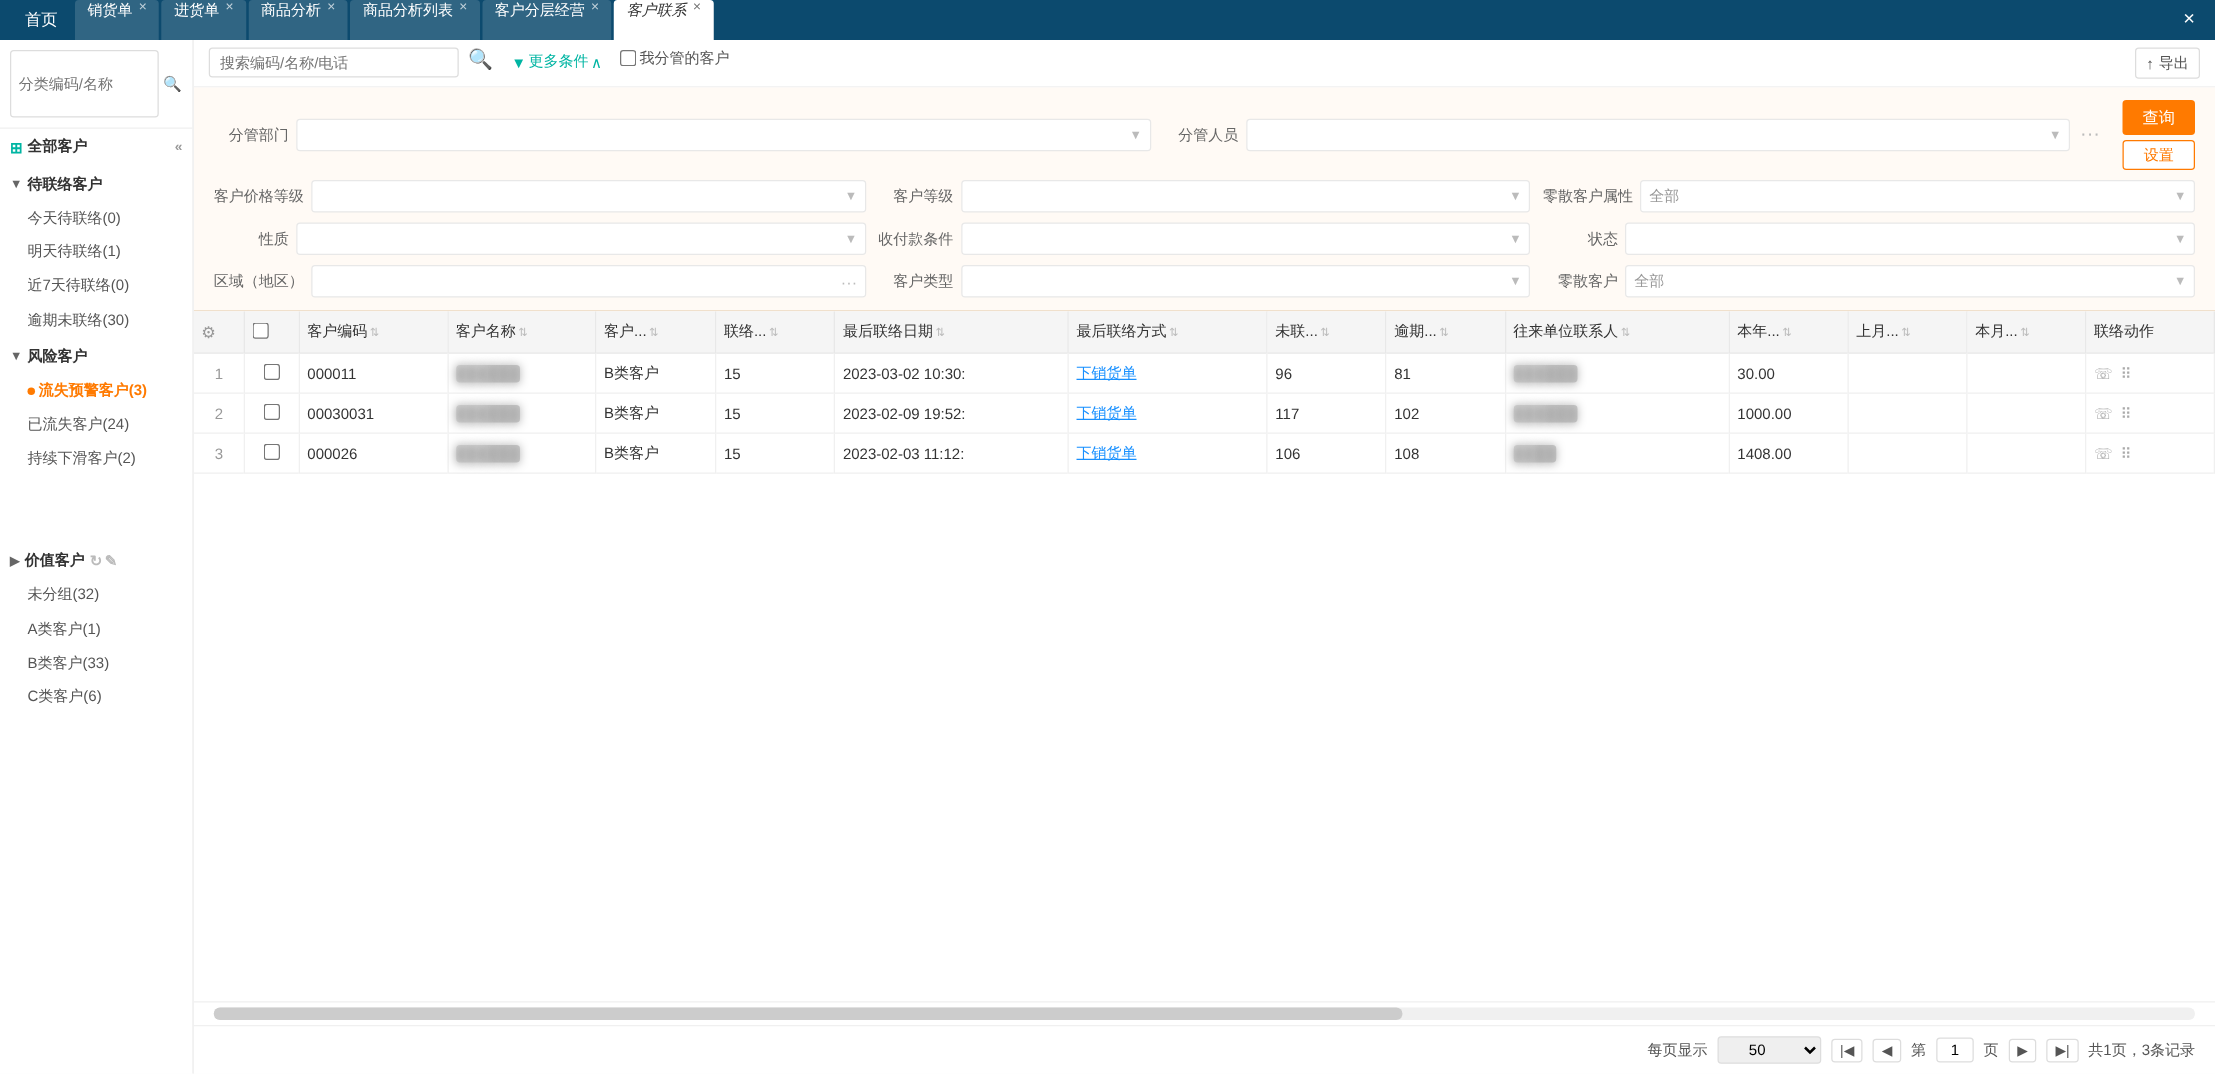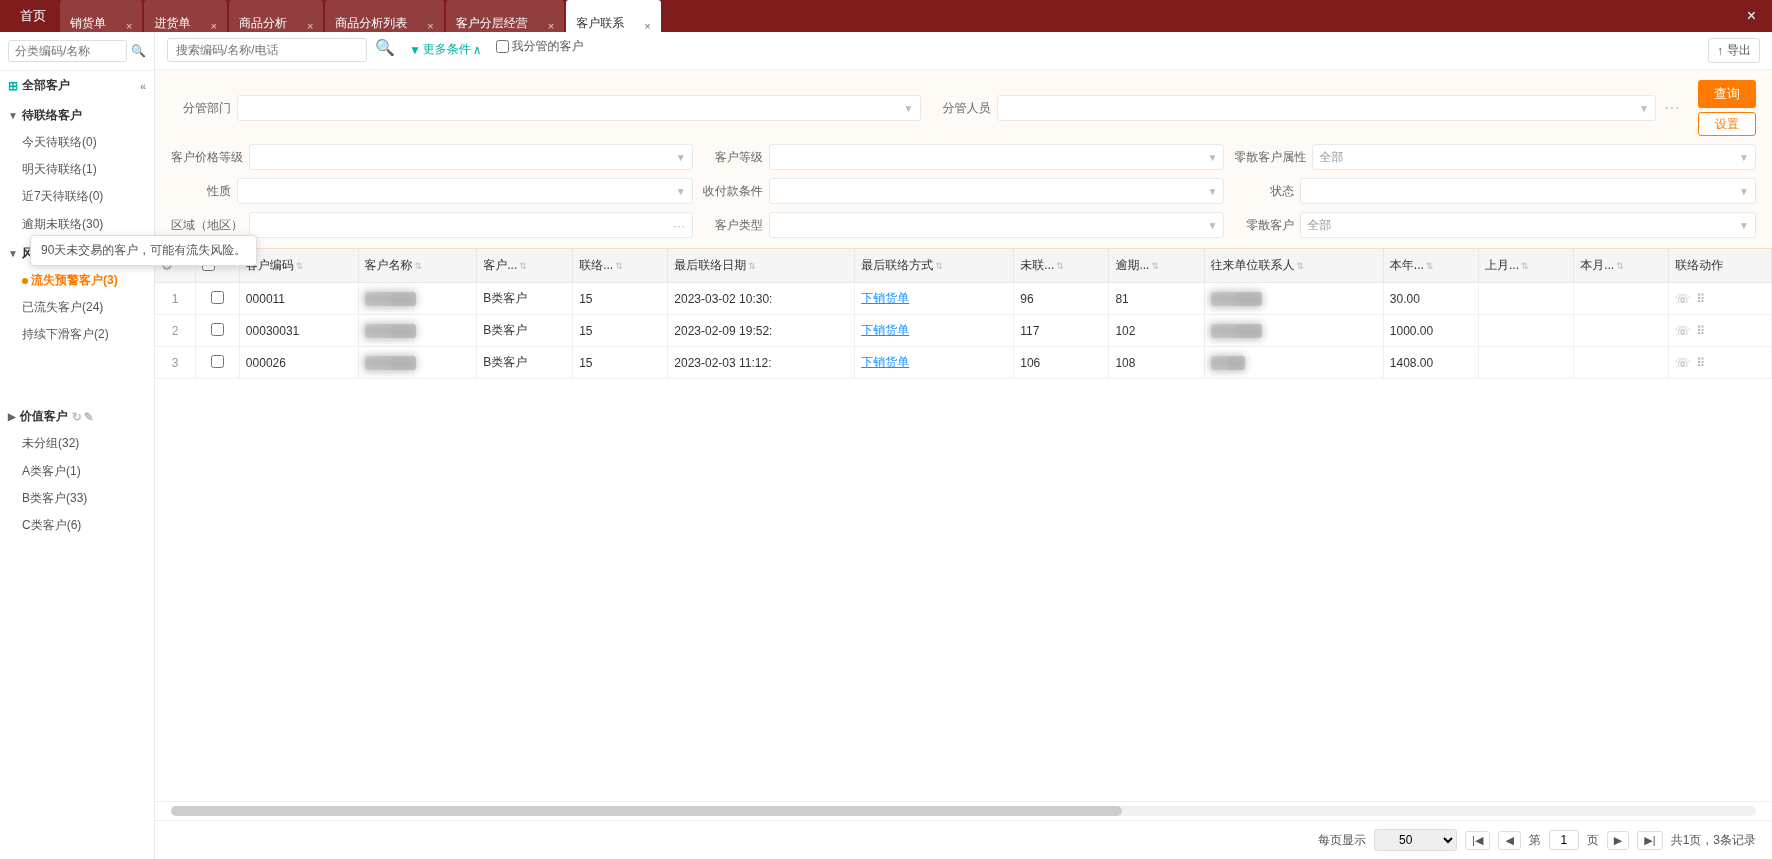--- a/index.html
+++ b/index.html
@@ -1,51 +1,52 @@
 <!DOCTYPE html>
 <html><head>
   <meta charset="utf-8">
   <style>
     * { box-sizing: border-box; margin: 0; padding: 0; font-family: 'Microsoft YaHei', Arial, sans-serif; font-size: 12px; }
     body { background: #f5f5f5; overflow: hidden; }
 
     
     .top-nav {
-      background: #7f1d1d;
+      background: #0c4a6e;
       height: 32px;
       display: flex;
       align-items: center;
       padding: 0 8px;
       color: white;
     }
     .top-nav-home {
       padding: 0 12px;
       height: 32px;
       display: flex;
       align-items: center;
       color: white;
       font-size: 13px;
       cursor: pointer;
     }
     .top-nav-tab {
       display: flex;
-      align-items: flex-end;
+      align-items: flex-start;
       height: 32px;
       padding: 0 10px;
       background: rgba(255,255,255,0.15);
       color: white;
       margin-left: 2px;
       border-radius: 3px 3px 0 0;
       cursor: pointer;
       font-size: 12px;
-      gap: 20px;
+      gap: 5px;
     }
     .top-nav-tab.active {
       background: #fff;
       color: #333;
+      font-style: italic;
     }
     .top-nav-tab .close-x {
       font-size: 11px;
       opacity: 0.7;
       cursor: pointer;
     }
     .nav-close-btn {
       margin-left: auto;
       color: white;
       cursor: pointer;
@@ -71,21 +72,21 @@
     }
     .sidebar-search-box {
       display: flex;
       align-items: center;
       padding: 8px;
       border-bottom: 1px solid #f0f0f0;
     }
     .sidebar-search-input {
       border: 1px solid #ddd;
       border-radius: 3px;
-      padding: 3px 6px;
+      padding: 19px 6px;
       font-size: 12px;
       width: 100%;
       outline: none;
       color: #ec4899;
     }
     .sidebar-search-icon {
       color: #ccc;
       margin-left: 4px;
       cursor: pointer;
     }
@@ -461,21 +462,20 @@
         <span class="arrow">▼</span>
         <span>风险客户</span>
       </div>
       <div class="sidebar-item active">
         <span class="dot"></span><span>流失预警客户(3)</span>
       </div>
       <div class="sidebar-item">已流失客户(24)</div>
       <div class="sidebar-item">持续下滑客户(2)</div>
     </div>
 
-    <div class="tooltip-box">90天未交易的客户，可能有流失风险。</div>
 
     <div class="sidebar-group" style="margin-top: 55px;">
       <div class="sidebar-group-title">
         <span class="arrow">▶</span>
         <span>价值客户</span>
         <span style="margin-left:4px;color:#bbb;cursor:pointer;font-size:12px;">↻</span>
         <span style="margin-left:2px;color:#bbb;cursor:pointer;font-size:12px;">✎</span>
       </div>
       <div class="sidebar-item">未分组(32)</div>
       <div class="sidebar-item">A类客户(1)</div>

